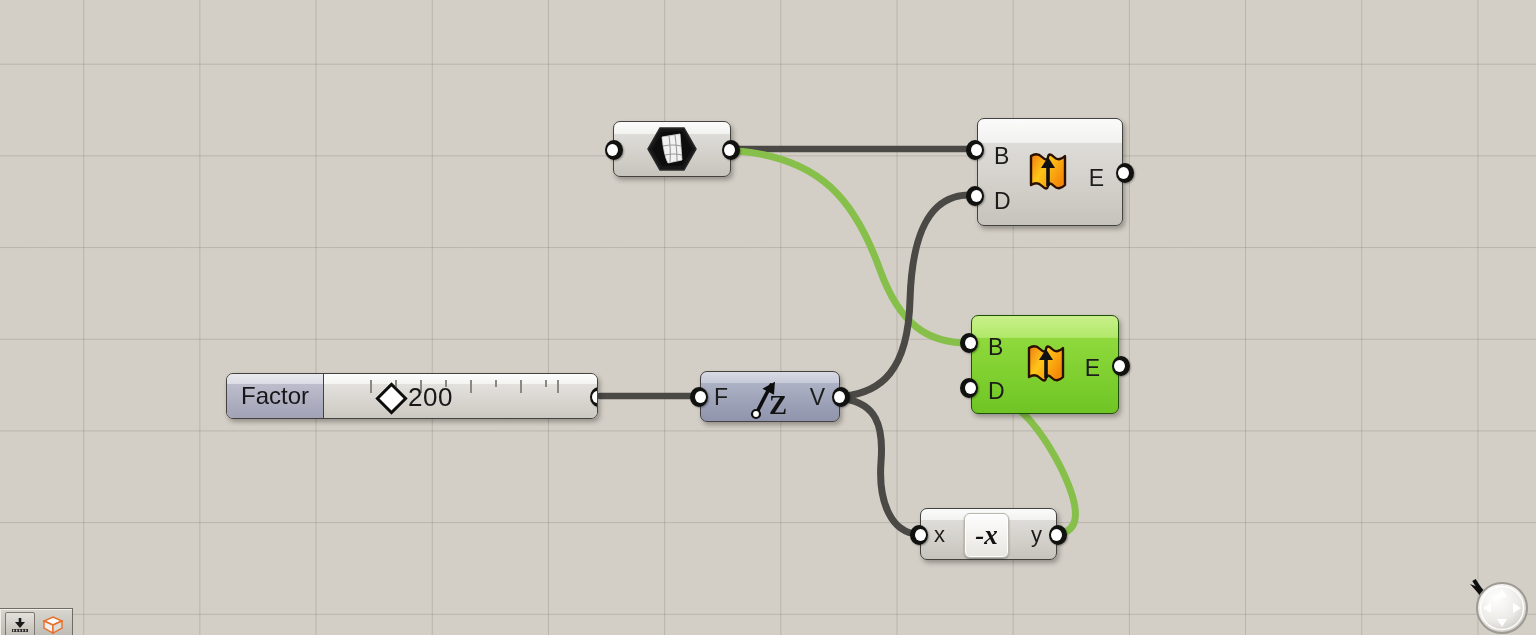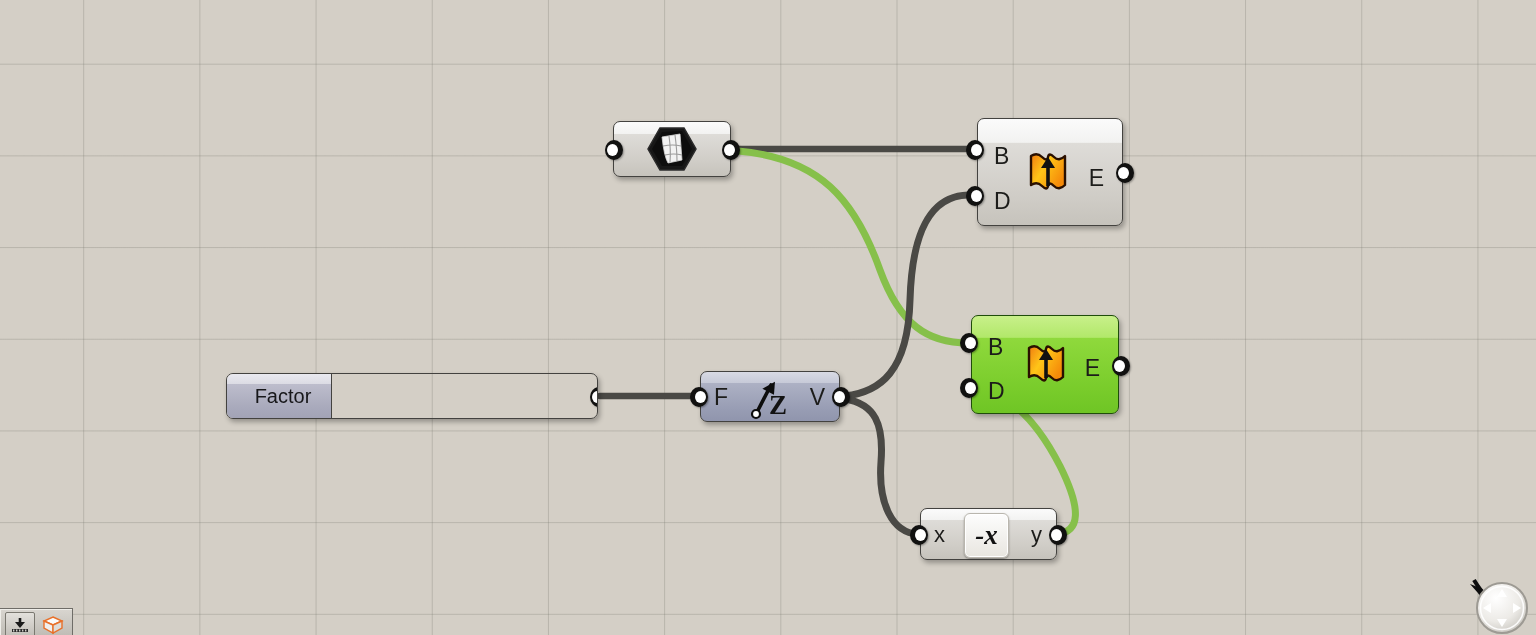--- a/index.html
+++ b/index.html
@@ -122,26 +122,25 @@
     border-radius: 7px;
     border: 1.6px solid #43423f;
     box-shadow: 2px 3px 5px rgba(0,0,0,0.30);
     overflow: hidden;
   }
   #slider-name {
     width: 96px;
     display: flex;
     align-items: center;
     justify-content: center;
-    font-size: 20px;
+    font-size: 24px;
     color: #17171a;
     background: linear-gradient(to bottom,
         #e9e9ef 0%, #dcdce4 22%, #bdbdcc 23%, #a9aabc 75%, #a2a3b6 100%);
     border-right: 1.6px solid #43423f;
-    padding-left: 8px;
   }
   #slider-track {
     position: relative;
     flex: 1;
     background: linear-gradient(to bottom,
         #fdfdfd 0%, #f4f4f3 22%, #e3e1dd 23%, #d3d0ca 78%, #cbc8c1 100%);
   }
   .tick {
     position: absolute;
     width: 1.5px;
@@ -308,20 +307,34 @@
     </span>
 
     <span class="port" style="left:-11px; top:16px;"></span>
     <span class="port out" style="right:-11px; top:16px;"></span>
   </div>
 
   <div id="slider-node" style="left:226px; top:373px; width:372px; height:46px;">
 
     <div id="slider-name">Factor</div>
 
+    <div id="slider-track">
+      <span class="tick major" style="left:46px;"></span>
+      <span class="tick minor" style="left:71px;"></span>
+      <span class="tick major" style="left:96px;"></span>
+      <span class="tick minor" style="left:121px;"></span>
+      <span class="tick major" style="left:146px;"></span>
+      <span class="tick minor" style="left:171px;"></span>
+      <span class="tick major" style="left:196px;"></span>
+      <span class="tick minor" style="left:221px;"></span>
+      <span class="tick major" style="left:233px;"></span>
+
+      <span id="slider-handle" style="left:56px; top:13px;"></span>
+      <span id="slider-value" style="left:84px; top:8px;">200</span>
+    </div>
 
     <span class="port out" style="position:absolute; right:-11px; top:13px;"></span>
   </div>
 
   <div id="bl-toolbar" style="left:0px; top:608px;">
     <span class="tb-btn framed">
       <svg viewBox="0 0 20 18" width="20" height="18">
         <path d="M 10 2 L 10 9" stroke="#1a1a1a" stroke-width="2.6"></path>
         <polygon points="10,12 5,6 15,6" fill="#1a1a1a"></polygon>
         <rect x="2" y="13" width="16" height="3" fill="#2a2a2a"></rect>

